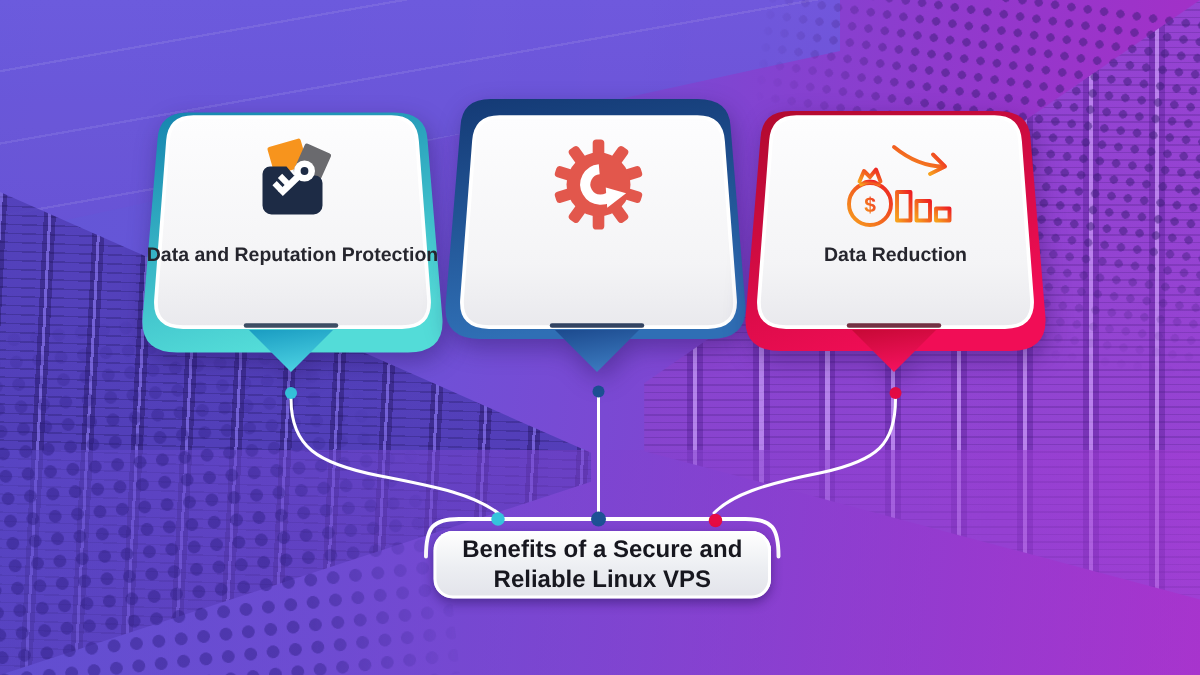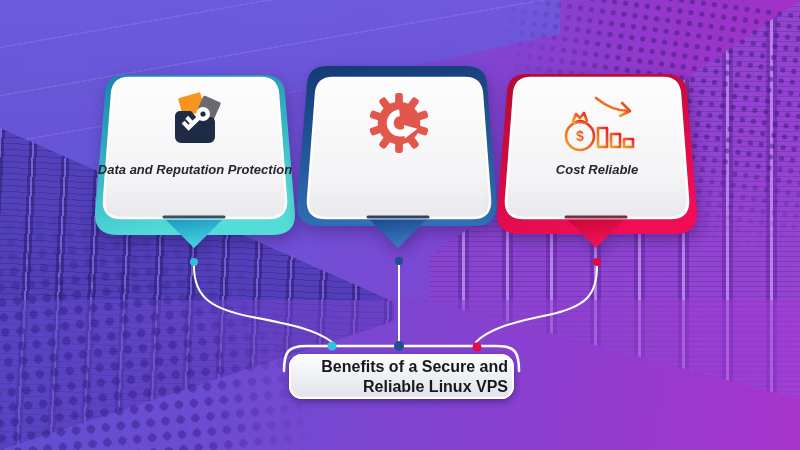--- a/index.html
+++ b/index.html
@@ -45,30 +45,30 @@
   .overlay{position:absolute;inset:0;width:800px;height:450px;}
   
   .card{position:absolute;width:222px;height:205px;}
   .card-1{left:84px;top:66px;}
   .card-2{left:288px;top:66px;}
   .card-3{left:486px;top:66px;}
   .card-shape{position:absolute;left:0;top:0;width:222px;height:200px;
     filter:drop-shadow(2px 6px 8px rgba(25,8,70,.35));}
   .card-icon{position:absolute;left:0;right:0;top:26px;display:flex;justify-content:center;}
   .card-label{position:absolute;left:11px;right:11px;top:95px;text-align:center;
-    font-weight:bold;font-size:13px;line-height:1.35;color:#26262e;font-style:italic;}
+    font-weight:bold;font-size:13px;line-height:1.35;color:#26262e;}
   .card-label.narrow span{display:inline-block;max-width:100px;}
   
   .title-pill{position:absolute;left:289px;top:354px;width:225px;height:45px;
     border-radius:13px;
     background:linear-gradient(180deg,#ffffff,#eceef2 55%,#e2e3ea);
     box-shadow:0 3px 7px rgba(30,12,80,.45), inset 0 0 0 2px #ffffff;
     display:flex;align-items:center;justify-content:center;text-align:center;
     font-weight:bold;font-size:16px;line-height:1.25;color:#17171f;}
-  .title-pill span{display:block;width:100%;padding:0 6px;text-align:right;}
+  .title-pill span{display:block;width:100%;padding:0 6px;}
 </style>
 </head>
 <body>
 
 <div class="stage">
 
   <div class="bg-base"></div>
   <div class="ceiling"></div>
   <div class="wall-left"></div>
   <div class="wall-right"></div>
@@ -215,21 +215,21 @@
           <rect x="39" y="36" width="9" height="19"></rect>
           <rect x="52" y="42" width="9" height="13"></rect>
           <rect x="65" y="47" width="9" height="8"></rect>
           <path d="M37,6 C48,15 58,19 70,19"></path>
           <path d="M63,11 L71,19 L61,24"></path>
         </g>
         <text x="21" y="49" text-anchor="middle" font-size="14" font-weight="bold" fill="url(#mg)">$</text>
       </svg>
     </div>
     <div class="card-label narrow">
-      <span>Cost Reliable</span>
+      <span>Data Reduction</span>
     </div>
   </div>
 
   <div class="title-pill">
     <span>Benefits of a Secure and Reliable Linux VPS</span>
   </div>
 
 </div>
 
 </body></html>

